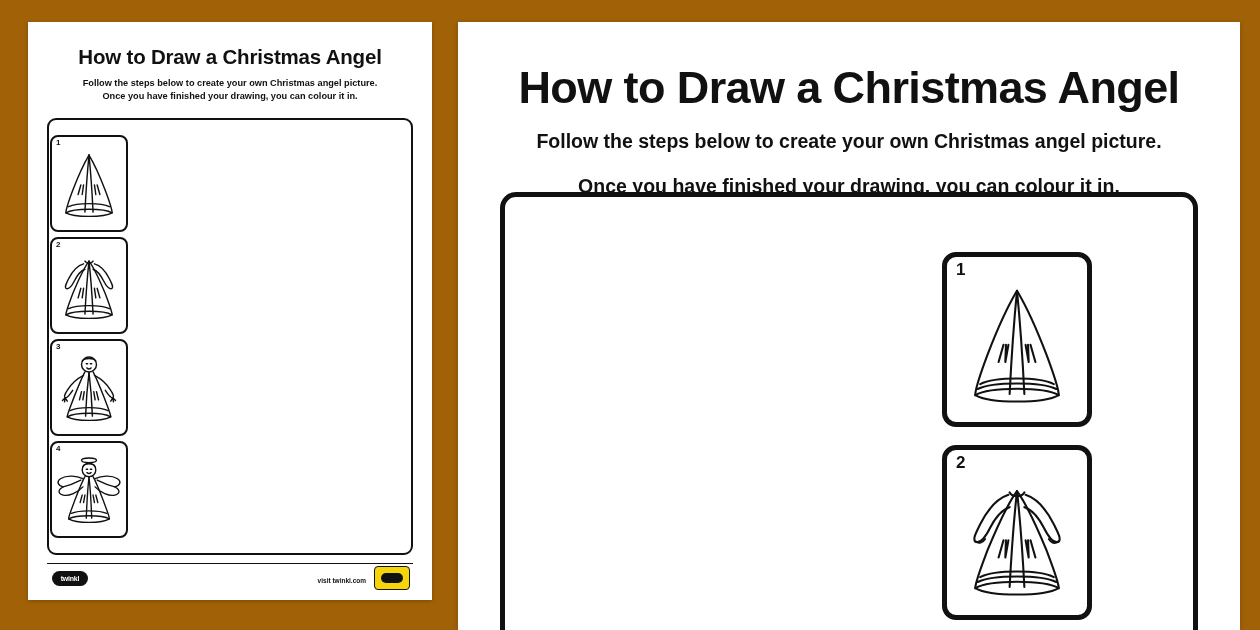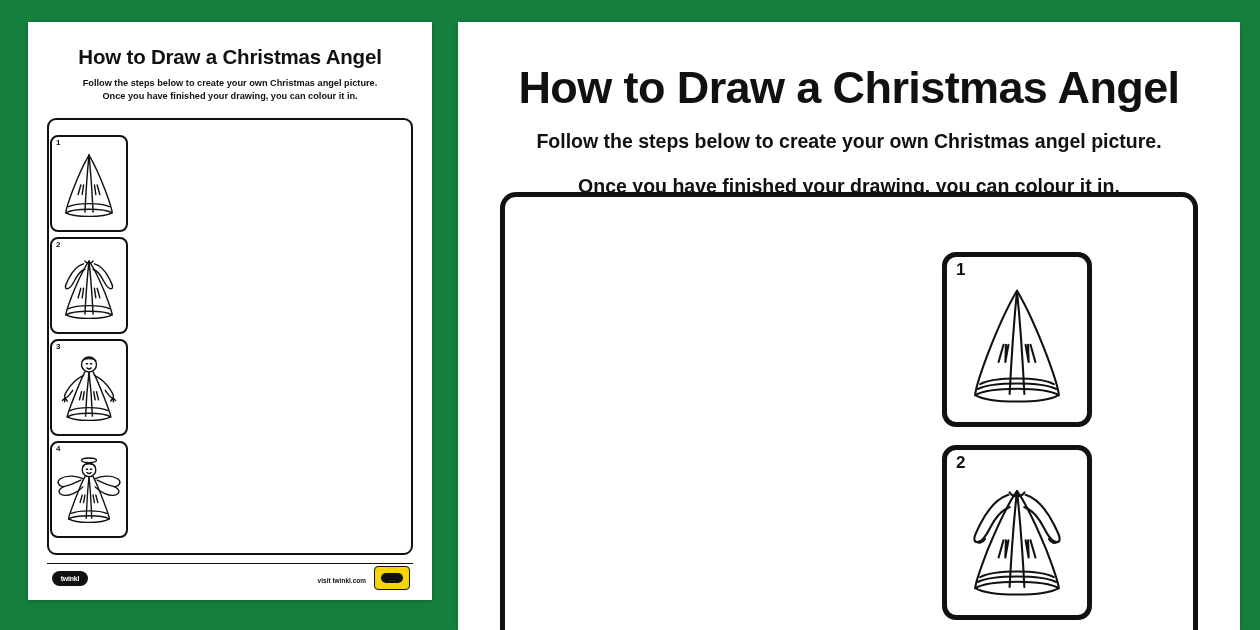--- a/index.html
+++ b/index.html
@@ -11,21 +11,21 @@
     height: 630px;
     overflow: hidden;
     font-family: "Liberation Sans", sans-serif;
     background: #f5d50a;
   }
 
   .stage {
     position: relative;
     width: 1260px;
     height: 630px;
-    background: #15803d;
+    background: #a16207;
     overflow: hidden;
   }
 
   
   .sheet-small {
     position: absolute;
     left: 28px;
     top: 22px;
     width: 404px;
     height: 578px;

